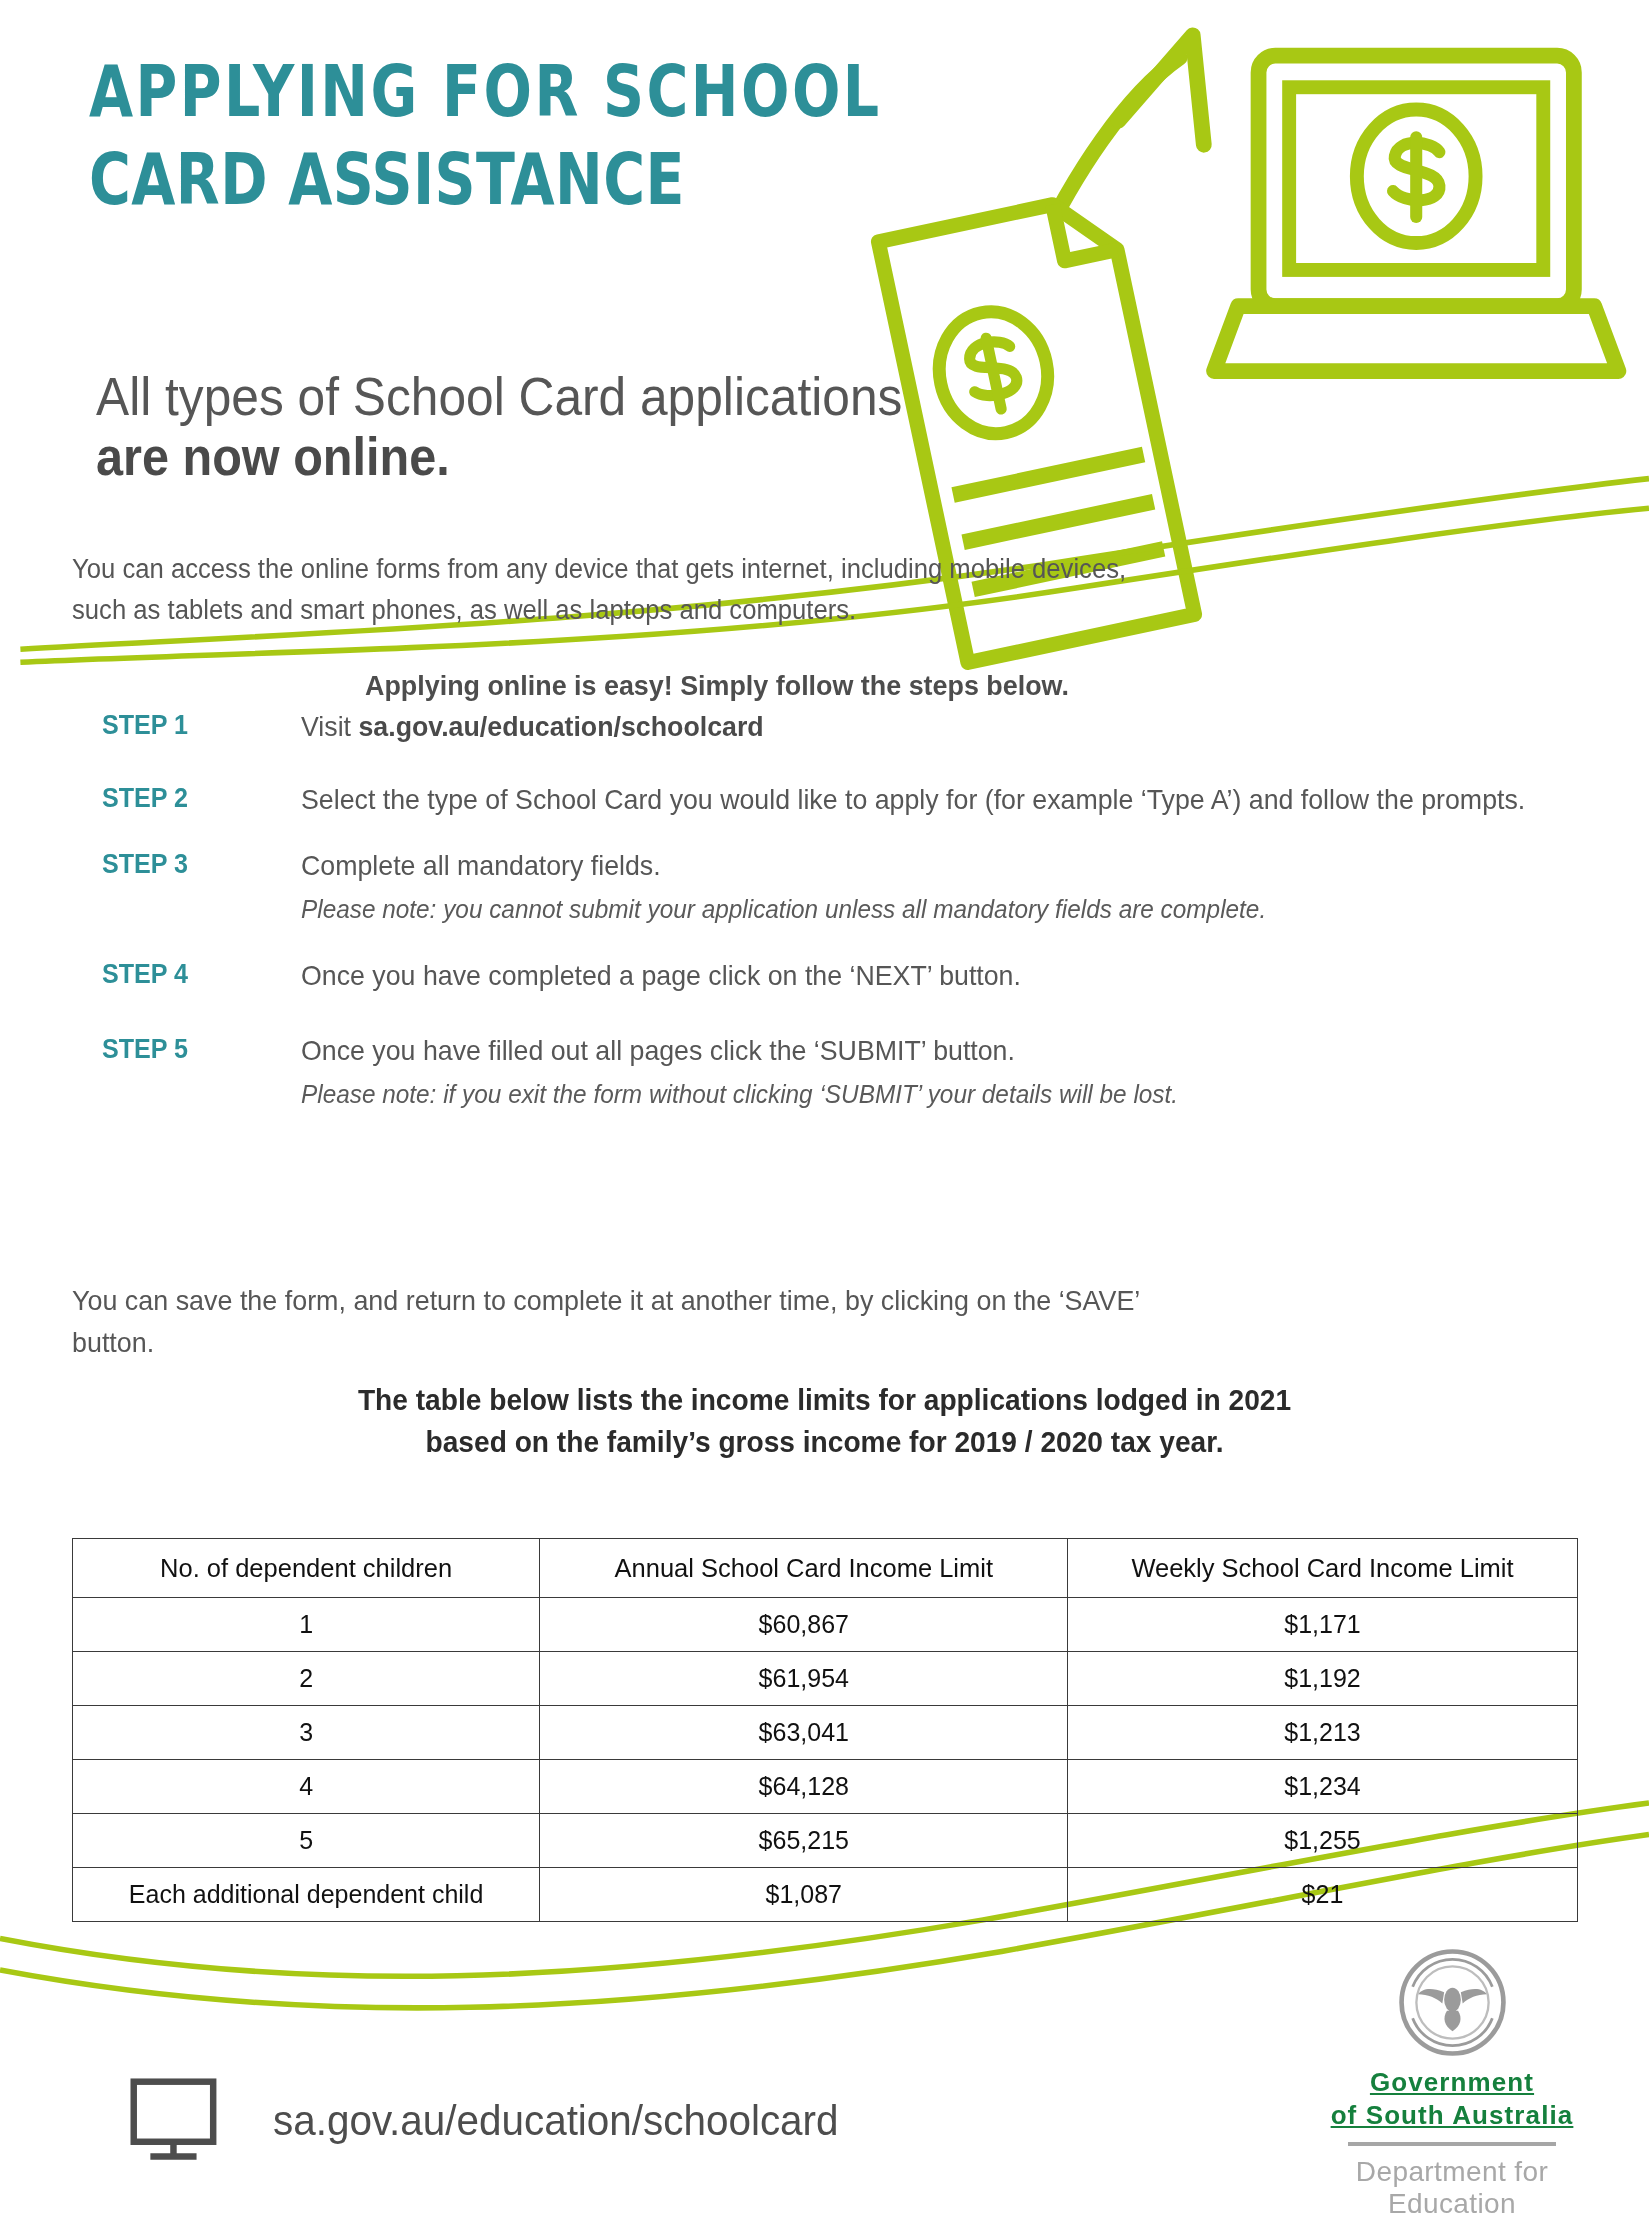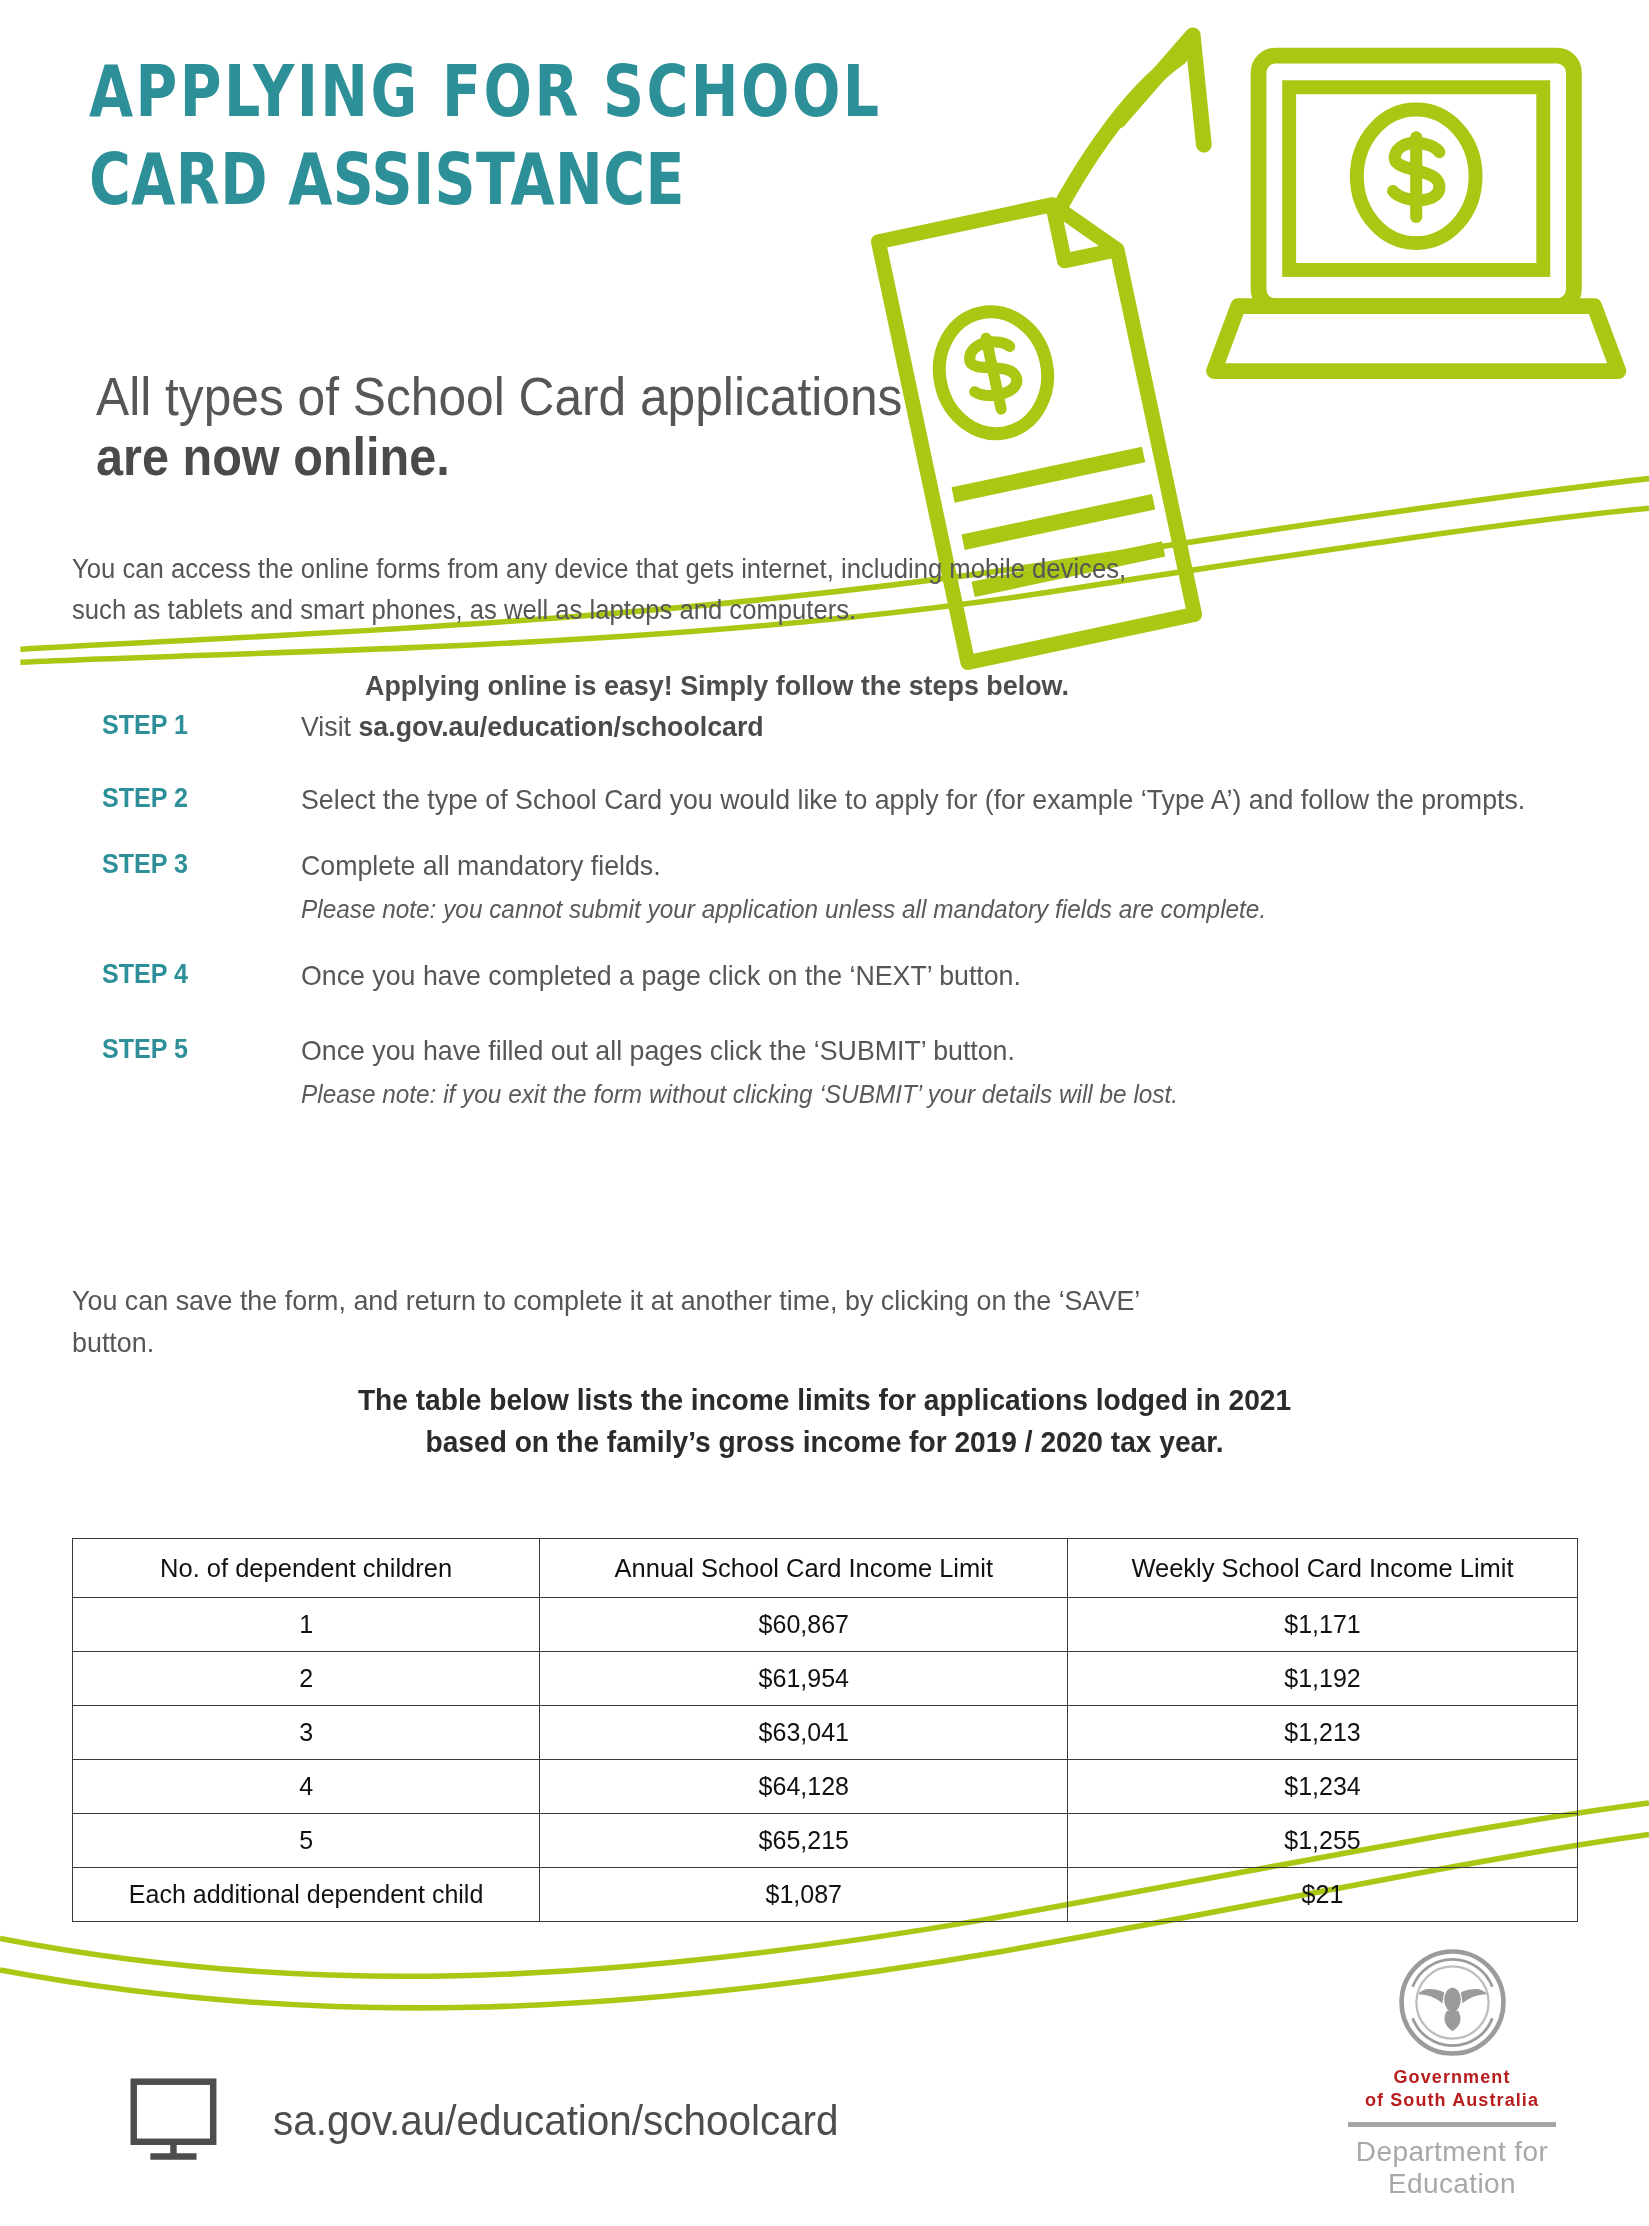--- a/index.html
+++ b/index.html
@@ -234,25 +234,26 @@
     text-align: center;
     color: #9b9b9b;
   }
   .gov-crest {
     width: 113px;
     height: 113px;
     margin: 0 auto 7.4px auto;
     position: relative;
   }
   .gov-name {
-    font-size: 18px;
+    font-size: 26px;
     font-weight: bold;
     letter-spacing: 1.1px;
     line-height: 1.24;
-    color: #b91c1c;
+    color: #15803d;
+    text-decoration: underline;
   }
   .gov-rule {
     width: 208px;
     height: 4.6px;
     background: #a6a6a6;
     margin: 11px auto 9.3px auto;
   }
   .gov-dept {
     font-size: 28px;
     color: #a8a8a8;

